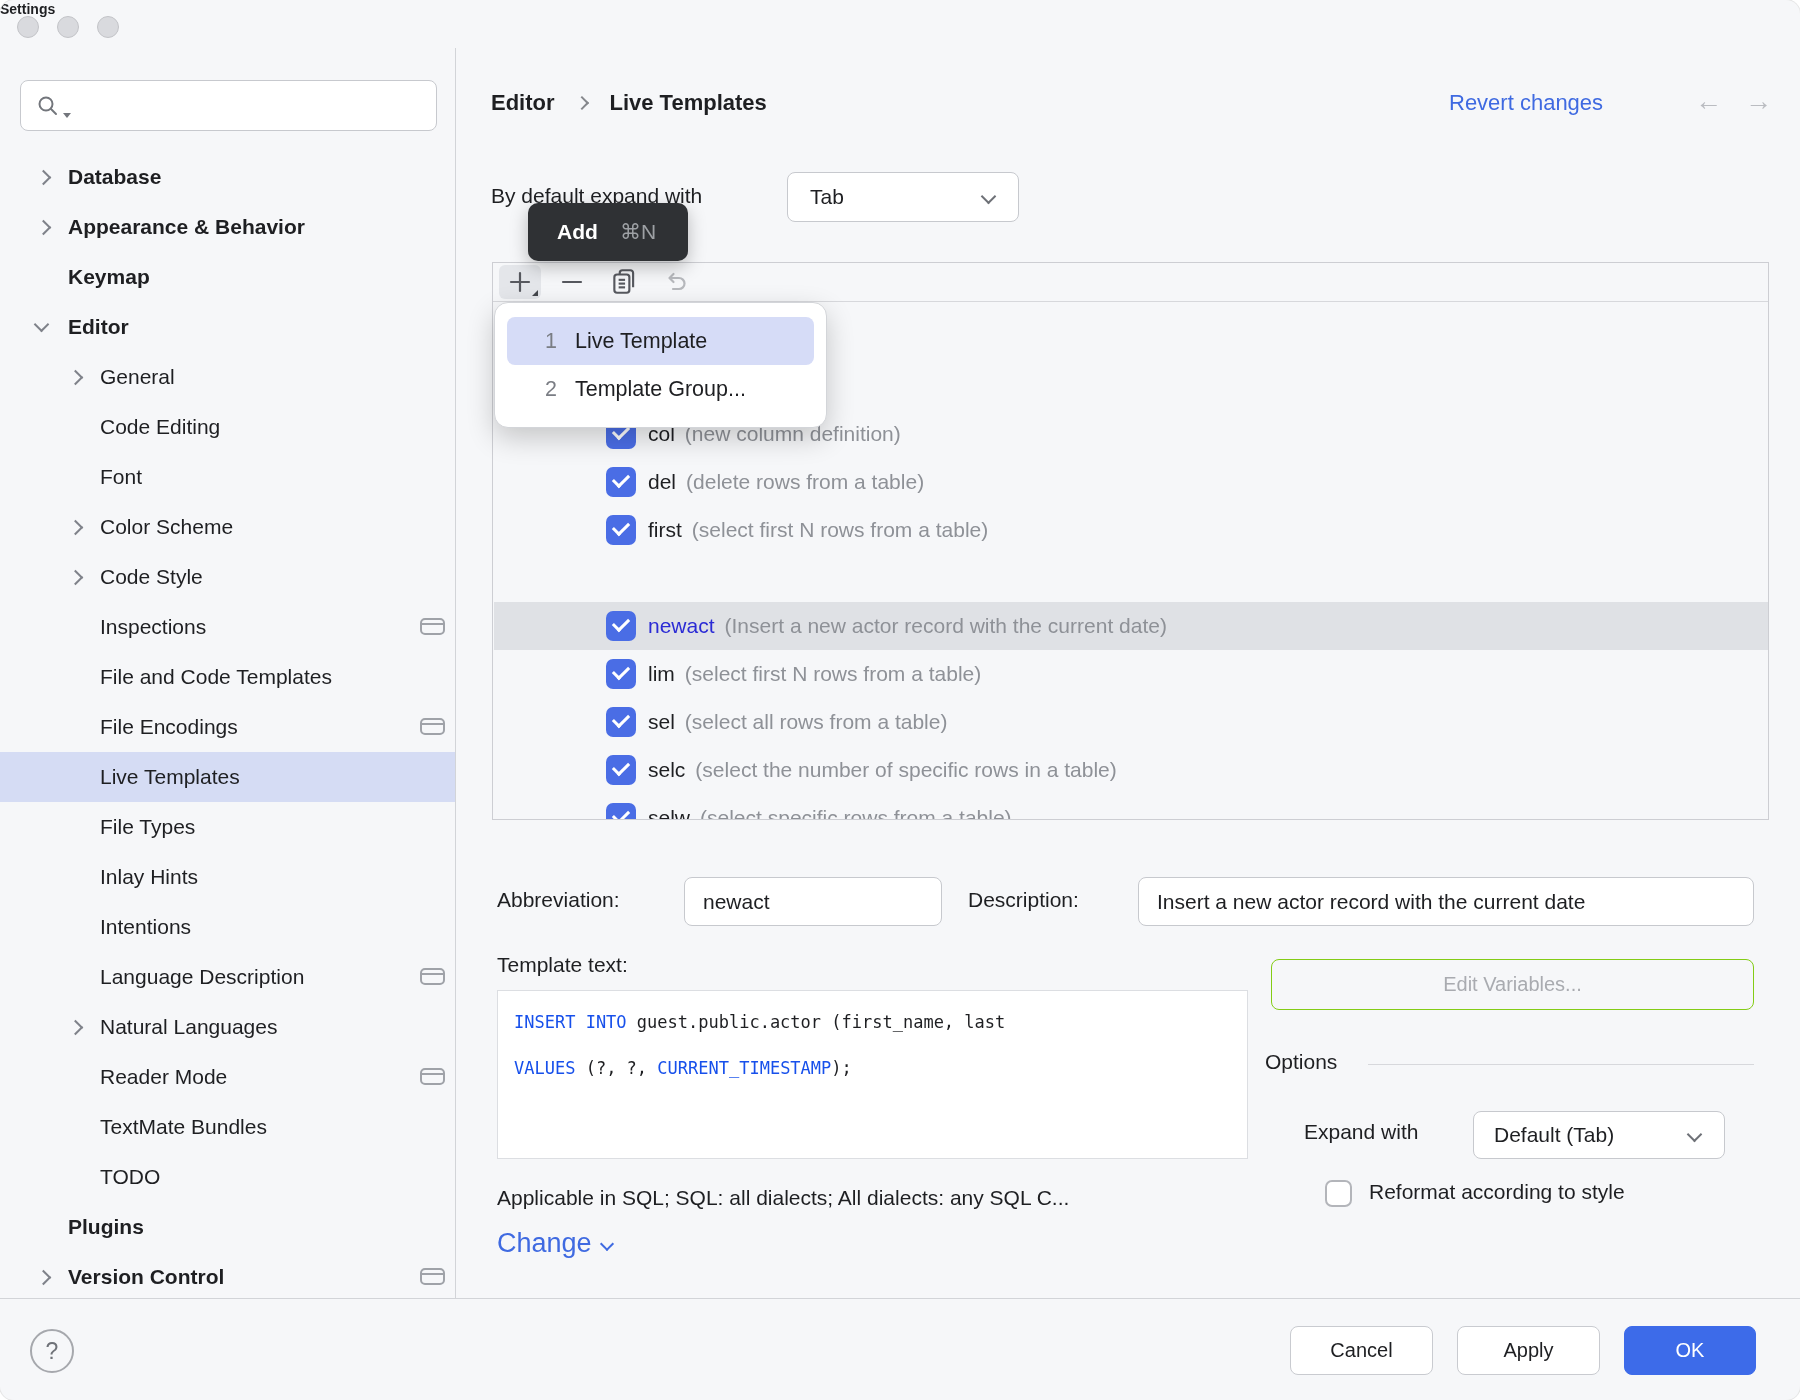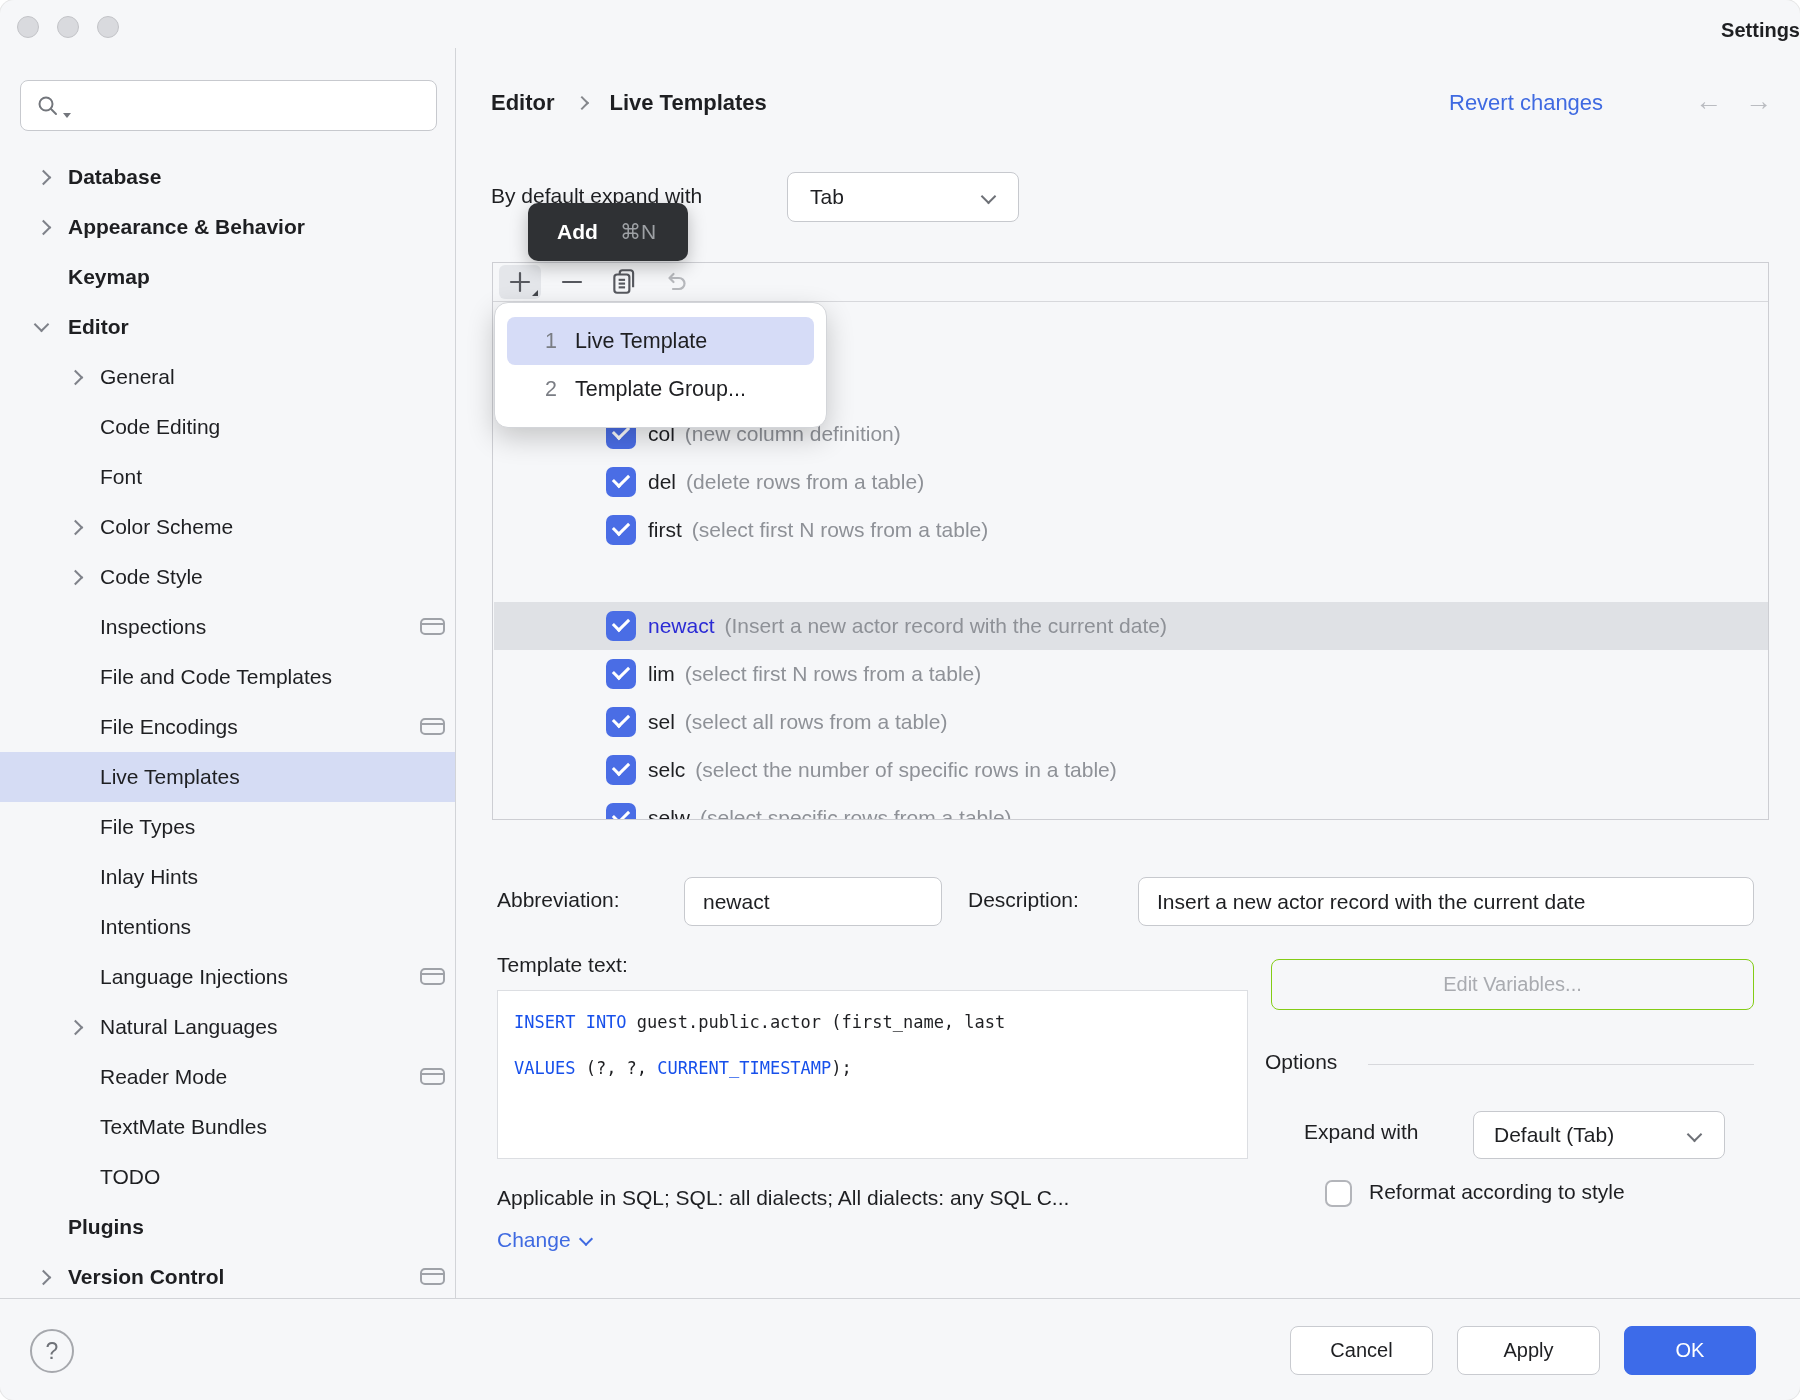--- a/index.html
+++ b/index.html
@@ -7,22 +7,22 @@
     position:relative; width:1800px; height:1400px;
     background:#f6f7f9; border-radius:14px; overflow:hidden;
     font-family:"Liberation Sans", sans-serif; color:#1e1f22;
     box-shadow:0 0 0 1px rgba(0,0,0,0.10);
   }
   .abs { position:absolute; }
 
   
   .traffic { position:absolute; top:16px; width:22px; height:22px; border-radius:50%;
              background:#d9dade; border:1px solid #c3c4c8; box-sizing:border-box; }
-  .win-title { position:absolute; top:19px; left:0; right:0; text-align:right;
-               font-size:20px; font-weight:bold; }
+  .win-title { position:absolute; top:1px; left:0; right:0; text-align:left;
+               font-size:14px; font-weight:bold; }
 
   
   .side-divider { position:absolute; left:455px; top:48px; height:1250px; width:1px; background:#d2d4d8; }
   .search-box { position:absolute; left:20px; top:80px; width:417px; height:51px; box-sizing:border-box;
                 background:#ffffff; border:1px solid #c7c9ce; border-radius:8px; }
   .search-box svg { position:absolute; left:16px; top:14px; }
   .search-caret { position:absolute; left:42px; top:32px; width:0; height:0;
                   border-left:4px solid transparent; border-right:4px solid transparent;
                   border-top:5px solid #73767c; }
   .search-input { position:absolute; left:58px; top:4px; width:340px; height:40px; border:none; outline:none;
@@ -183,21 +183,21 @@
   <div class="side-item" style="top:802px">
     <span class="lbl" style="left:100px">File Types</span>
   </div>
   <div class="side-item" style="top:852px">
     <span class="lbl" style="left:100px">Inlay Hints</span>
   </div>
   <div class="side-item" style="top:902px">
     <span class="lbl" style="left:100px">Intentions</span>
   </div>
   <div class="side-item" style="top:952px">
-    <span class="lbl" style="left:100px">Language Injections</span>
+    <span class="lbl" style="left:100px">Language Description</span>
     <span class="screen-icon"></span>
   </div>
   <div class="side-item" style="top:1002px">
     <span class="chev chev-r" style="left:70px"></span>
     <span class="lbl" style="left:100px">Natural Languages</span>
   </div>
   <div class="side-item" style="top:1052px">
     <span class="lbl" style="left:100px">Reader Mode</span>
     <span class="screen-icon"></span>
   </div>
@@ -334,21 +334,21 @@
   <div class="abs label" style="left:1304px;top:1120px">Expand with</div>
   <div class="combo" style="left:1473px;top:1111px;width:252px;height:48px">
     <span class="val" style="left:20px;line-height:46px">Default (Tab)</span>
     <span class="chev chev-d" style="top:17px"></span>
   </div>
 
   <span class="uncheck"></span>
   <div class="abs label" style="left:1369px;top:1180px">Reformat according to style</div>
 
   <div class="abs label" style="left:497px;top:1186px">Applicable in SQL; SQL: all dialects; All dialects: any SQL C...</div>
-  <div class="abs" style="left:497px;top:1228px;font-size:21px">
+  <div class="abs" style="left:497px;top:1228px;font-size:27px">
     <span class="link">Change</span><span class="chg-chev"></span>
   </div>
 
   <div class="foot-sep"></div>
   <div class="help">?</div>
   <div class="btn plain" style="left:1290px;top:1326px;width:143px;height:49px;line-height:47px">Cancel</div>
   <div class="btn plain" style="left:1457px;top:1326px;width:143px;height:49px;line-height:47px">Apply</div>
   <div class="btn primary" style="left:1624px;top:1326px;width:132px;height:49px;line-height:47px">OK</div>
 
 </div>

